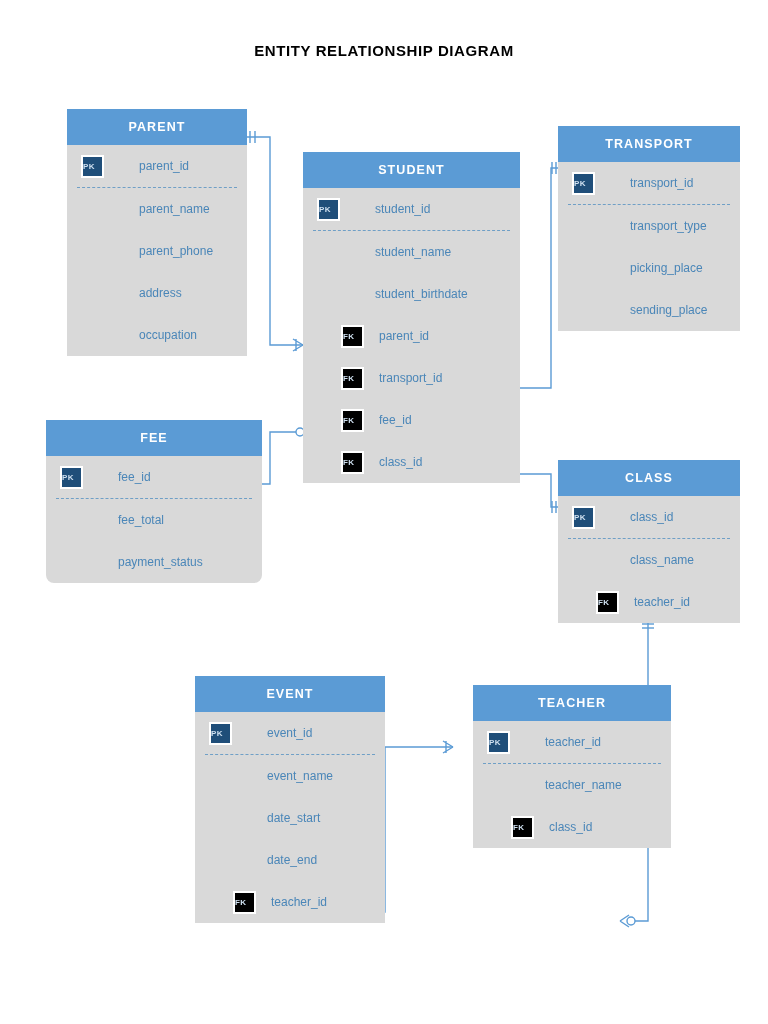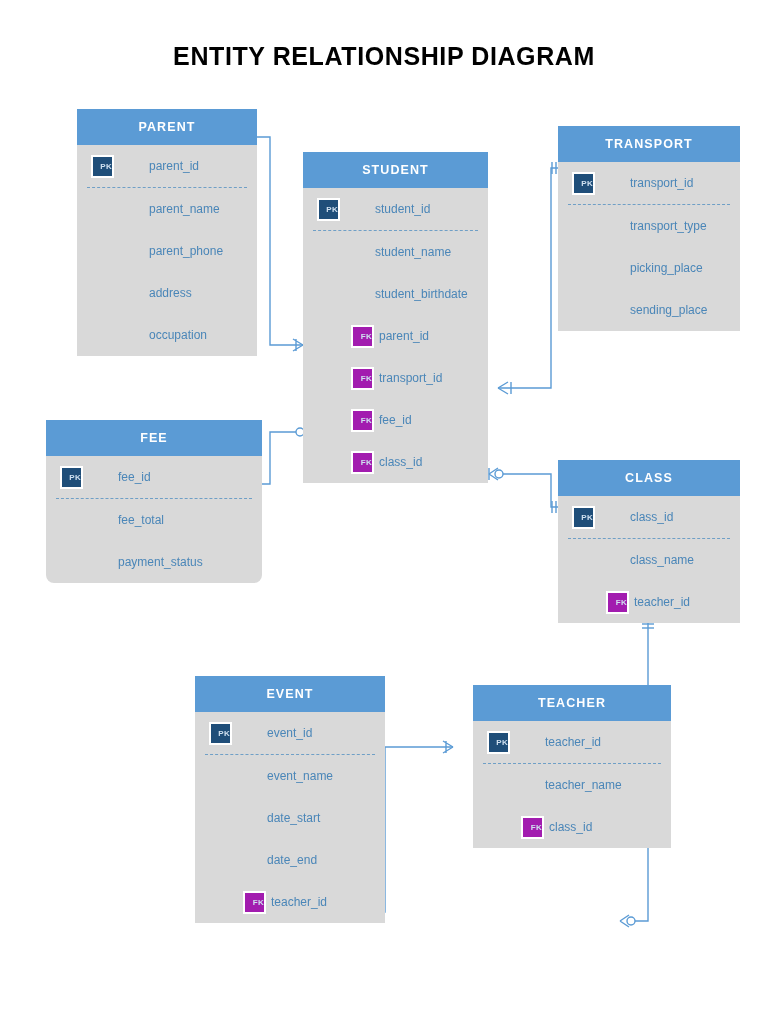--- a/index.html
+++ b/index.html
@@ -14,21 +14,21 @@
     overflow: hidden;
     font-family: "Liberation Sans", sans-serif;
   }
 
   #diagram-title {
     position: absolute;
     left: 0;
     top: 42px;
     width: 768px;
     text-align: center;
-    font-size: 25px;
+    font-size: 15px;
     font-weight: bold;
     letter-spacing: 0.6px;
     color: #000000;
     font-family: "Liberation Sans", sans-serif;
   }
 
   .entity {
     position: absolute;
     box-sizing: border-box;
     background: #d9d9d9;
@@ -57,31 +57,31 @@
   .attr .badge {
     position: absolute;
     width: 23px;
     height: 23px;
     border: 2px solid #ffffff;
     box-sizing: border-box;
     color: #cfe0f0;
     font-size: 8px;
     font-weight: bold;
     line-height: 19px;
-    text-align: right;
+    text-align: left;
     letter-spacing: 0.3px;
     font-family: "Liberation Sans", sans-serif;
   }
   .attr .badge.pk {
     background: #1f4e79;
     left: 14px;
   }
   .attr .badge.fk {
-    background: #a21caf;
-    left: 48px;
+    background: #000000;
+    left: 38px;
   }
   .attr .attr-name {
     position: absolute;
     left: 72px;
     color: #4a86b8;
     font-size: 12px;
     font-family: "Liberation Sans", sans-serif;
     white-space: nowrap;
   }
   .attr.has-fk .attr-name { left: 76px; }
@@ -153,21 +153,21 @@
     <g>
       <path d="M349,912 L385,912 L385,747 L453,747"></path>
       <line x1="352" y1="906" x2="352" y2="918"></line>
       <line x1="356" y1="906" x2="356" y2="918"></line>
       <path d="M453,747 L443,741 M453,747 L443,753 M446,741 L446,753"></path>
     </g>
 
   </g>
 </svg>
 
-<div class="entity" style="left:77px; top:109px; width:180px;">
+<div class="entity" style="left:67px; top:109px; width:180px;">
   <div class="entity-header">PARENT</div>
   <div class="attr-list">
     <div class="attr">
       <span class="badge pk">PK</span>
       <span class="attr-name">parent_id</span>
     </div>
     <div class="pk-sep"></div>
     <div class="attr">
       <span class="attr-name">parent_name</span>
     </div>
@@ -176,21 +176,21 @@
     </div>
     <div class="attr">
       <span class="attr-name">address</span>
     </div>
     <div class="attr">
       <span class="attr-name">occupation</span>
     </div>
   </div>
 </div>
 
-<div class="entity" style="left:303px; top:152px; width:185px;">
+<div class="entity" style="left:303px; top:152px; width:217px;">
   <div class="entity-header">STUDENT</div>
   <div class="attr-list">
     <div class="attr">
       <span class="badge pk">PK</span>
       <span class="attr-name">student_id</span>
     </div>
     <div class="pk-sep"></div>
     <div class="attr">
       <span class="attr-name">student_name</span>
     </div>

